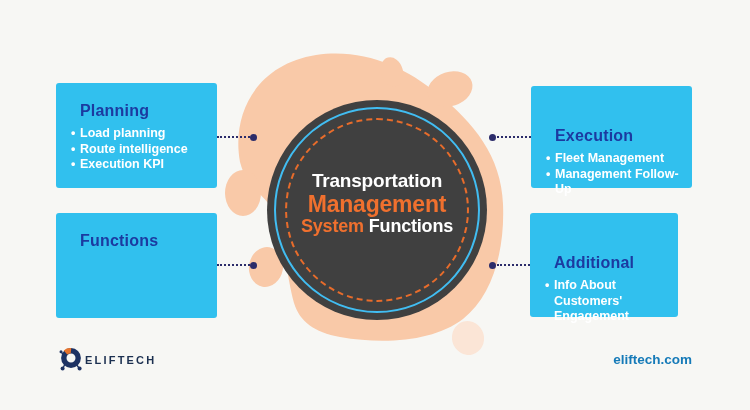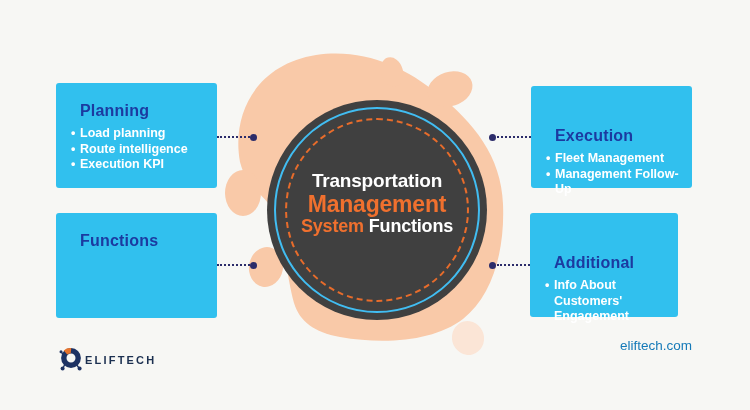--- a/index.html
+++ b/index.html
@@ -118,23 +118,23 @@
   }
   .logo-icon { width: 27px; height: 27px; }
   .brand-text {
     font-size: 11px;
     font-weight: bold;
     letter-spacing: 2.2px;
     color: #1c3050;
   }
   .footer-site {
     position: absolute;
-    right: 58px; top: 338px;
+    right: 58px; top: 352px;
     font-size: 13.5px;
-    font-weight: normal;
+    font-weight: bold;
     color: #157ab8;
     z-index: 2;
   }
 </style>
 </head>
 <body>
 
 <div class="canvas">
 
   <svg class="blobs" width="750" height="410" viewBox="0 0 750 410">

